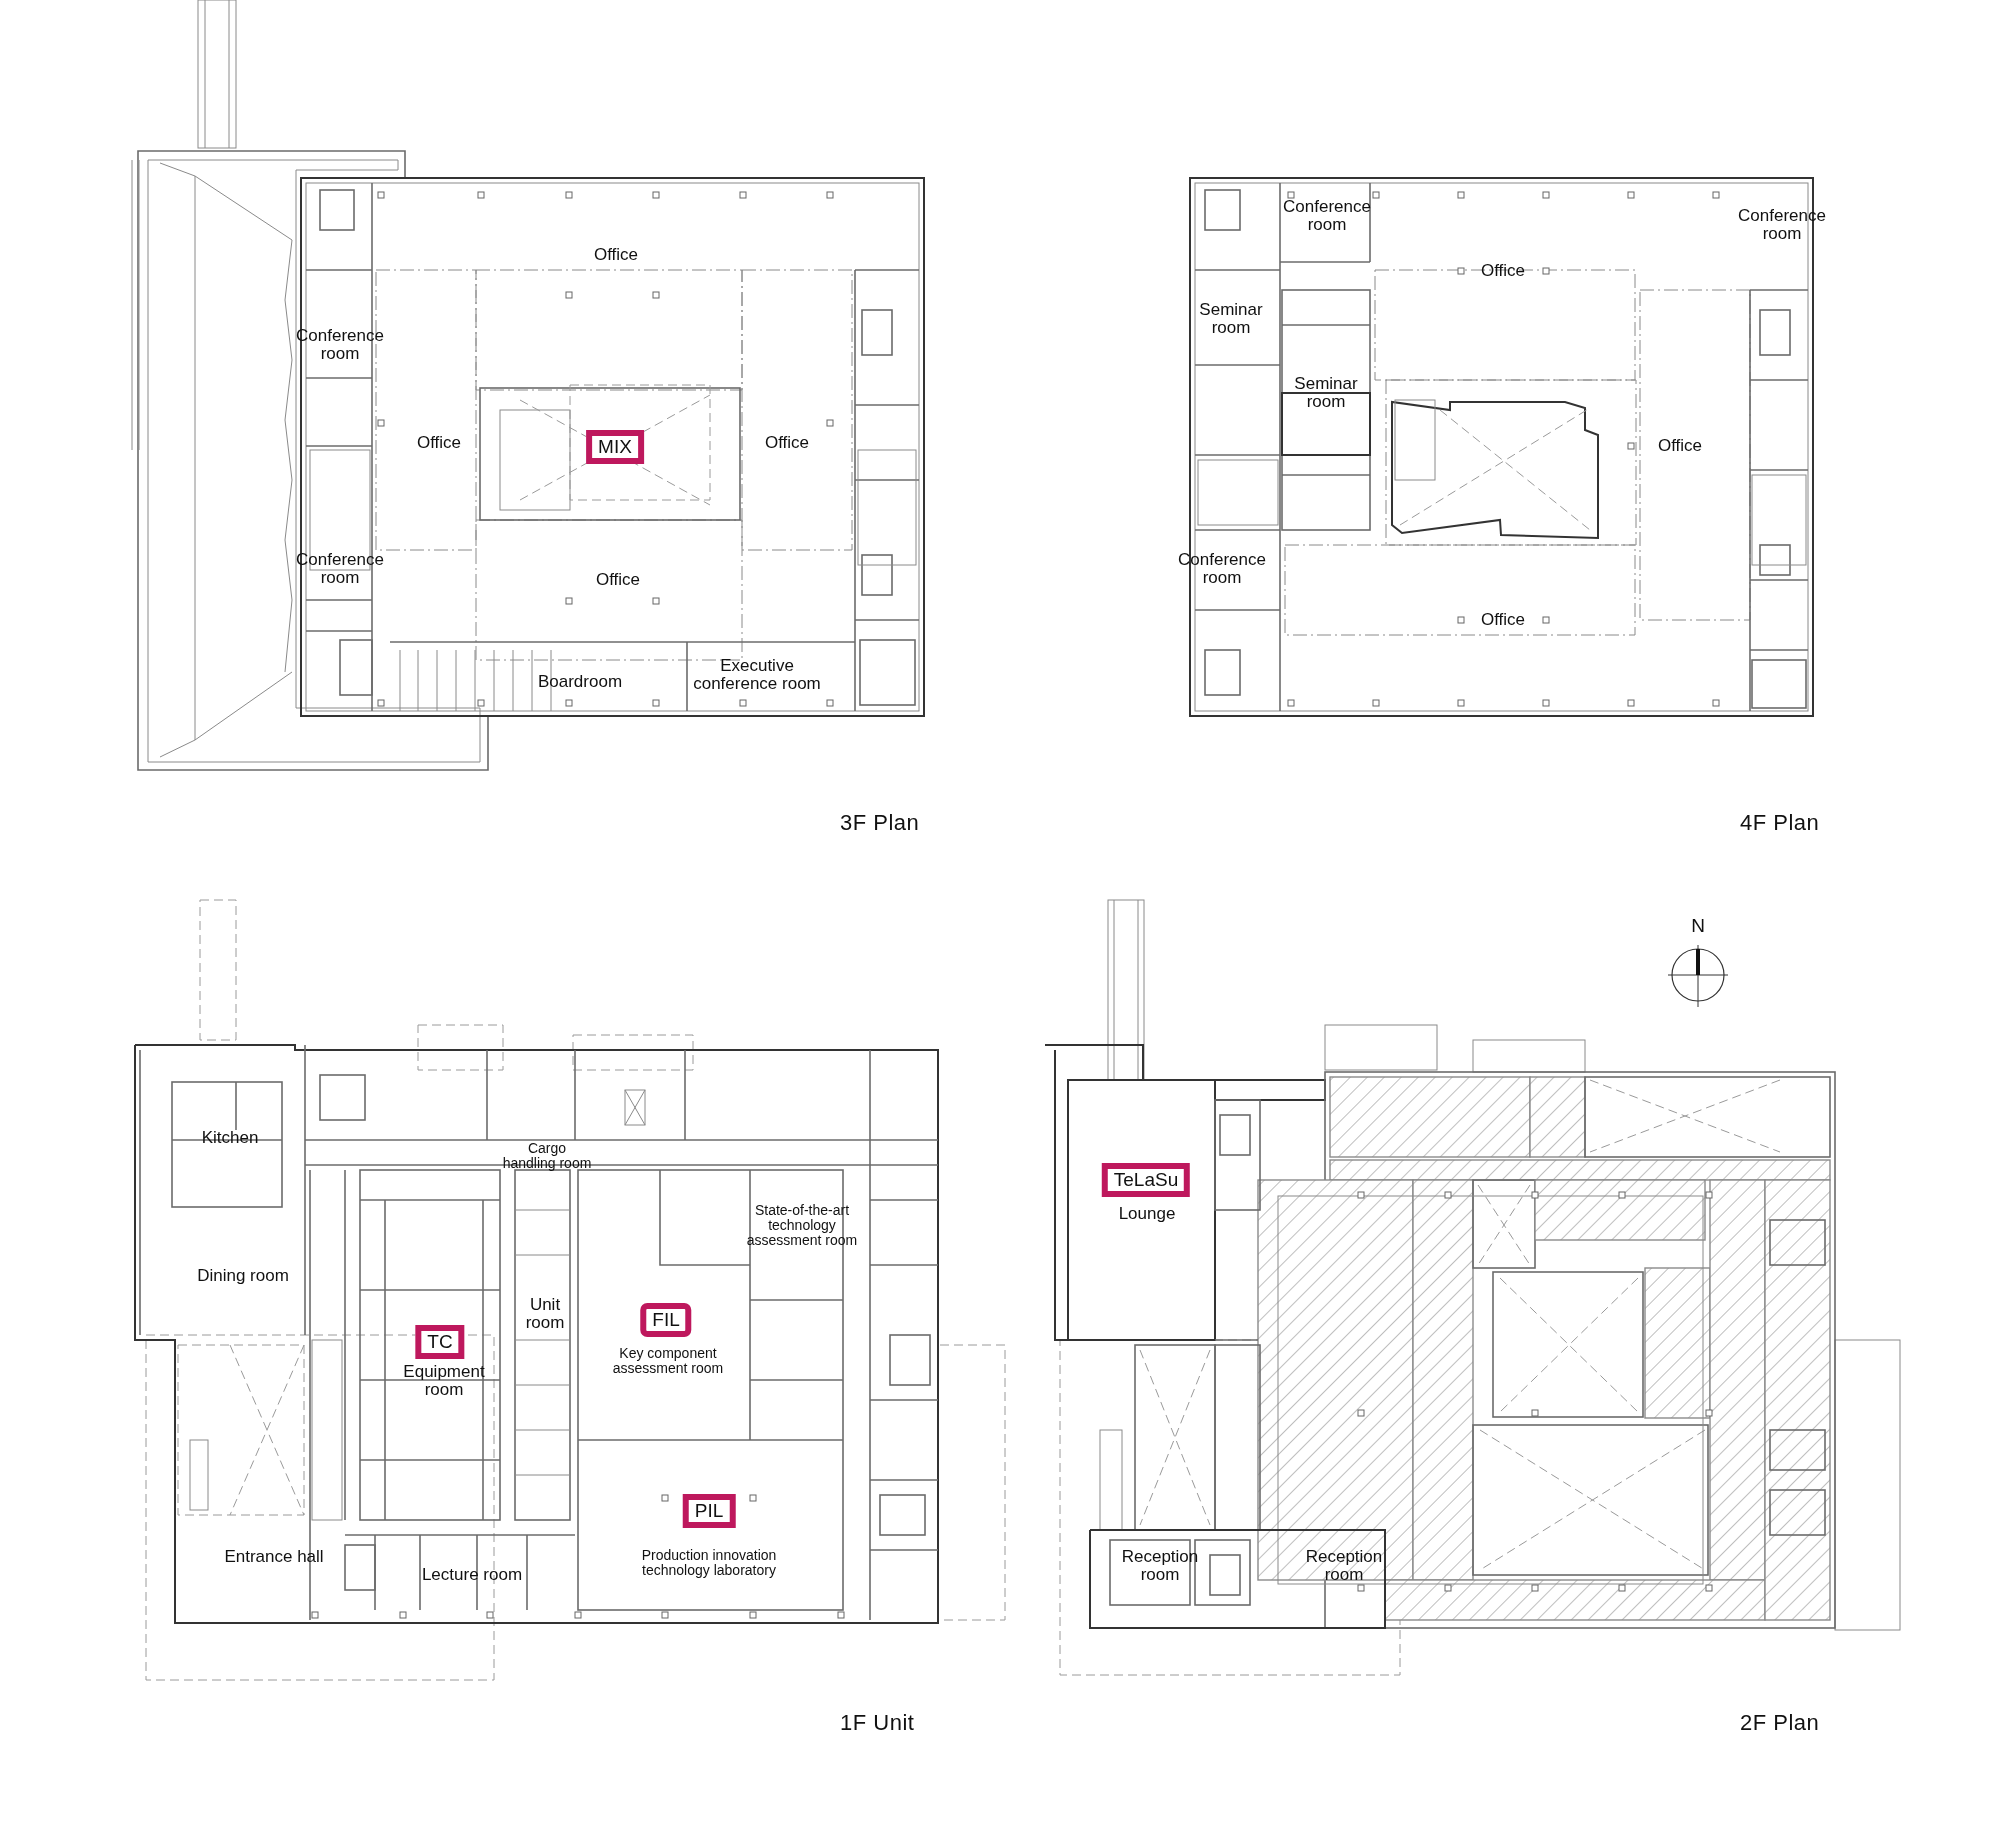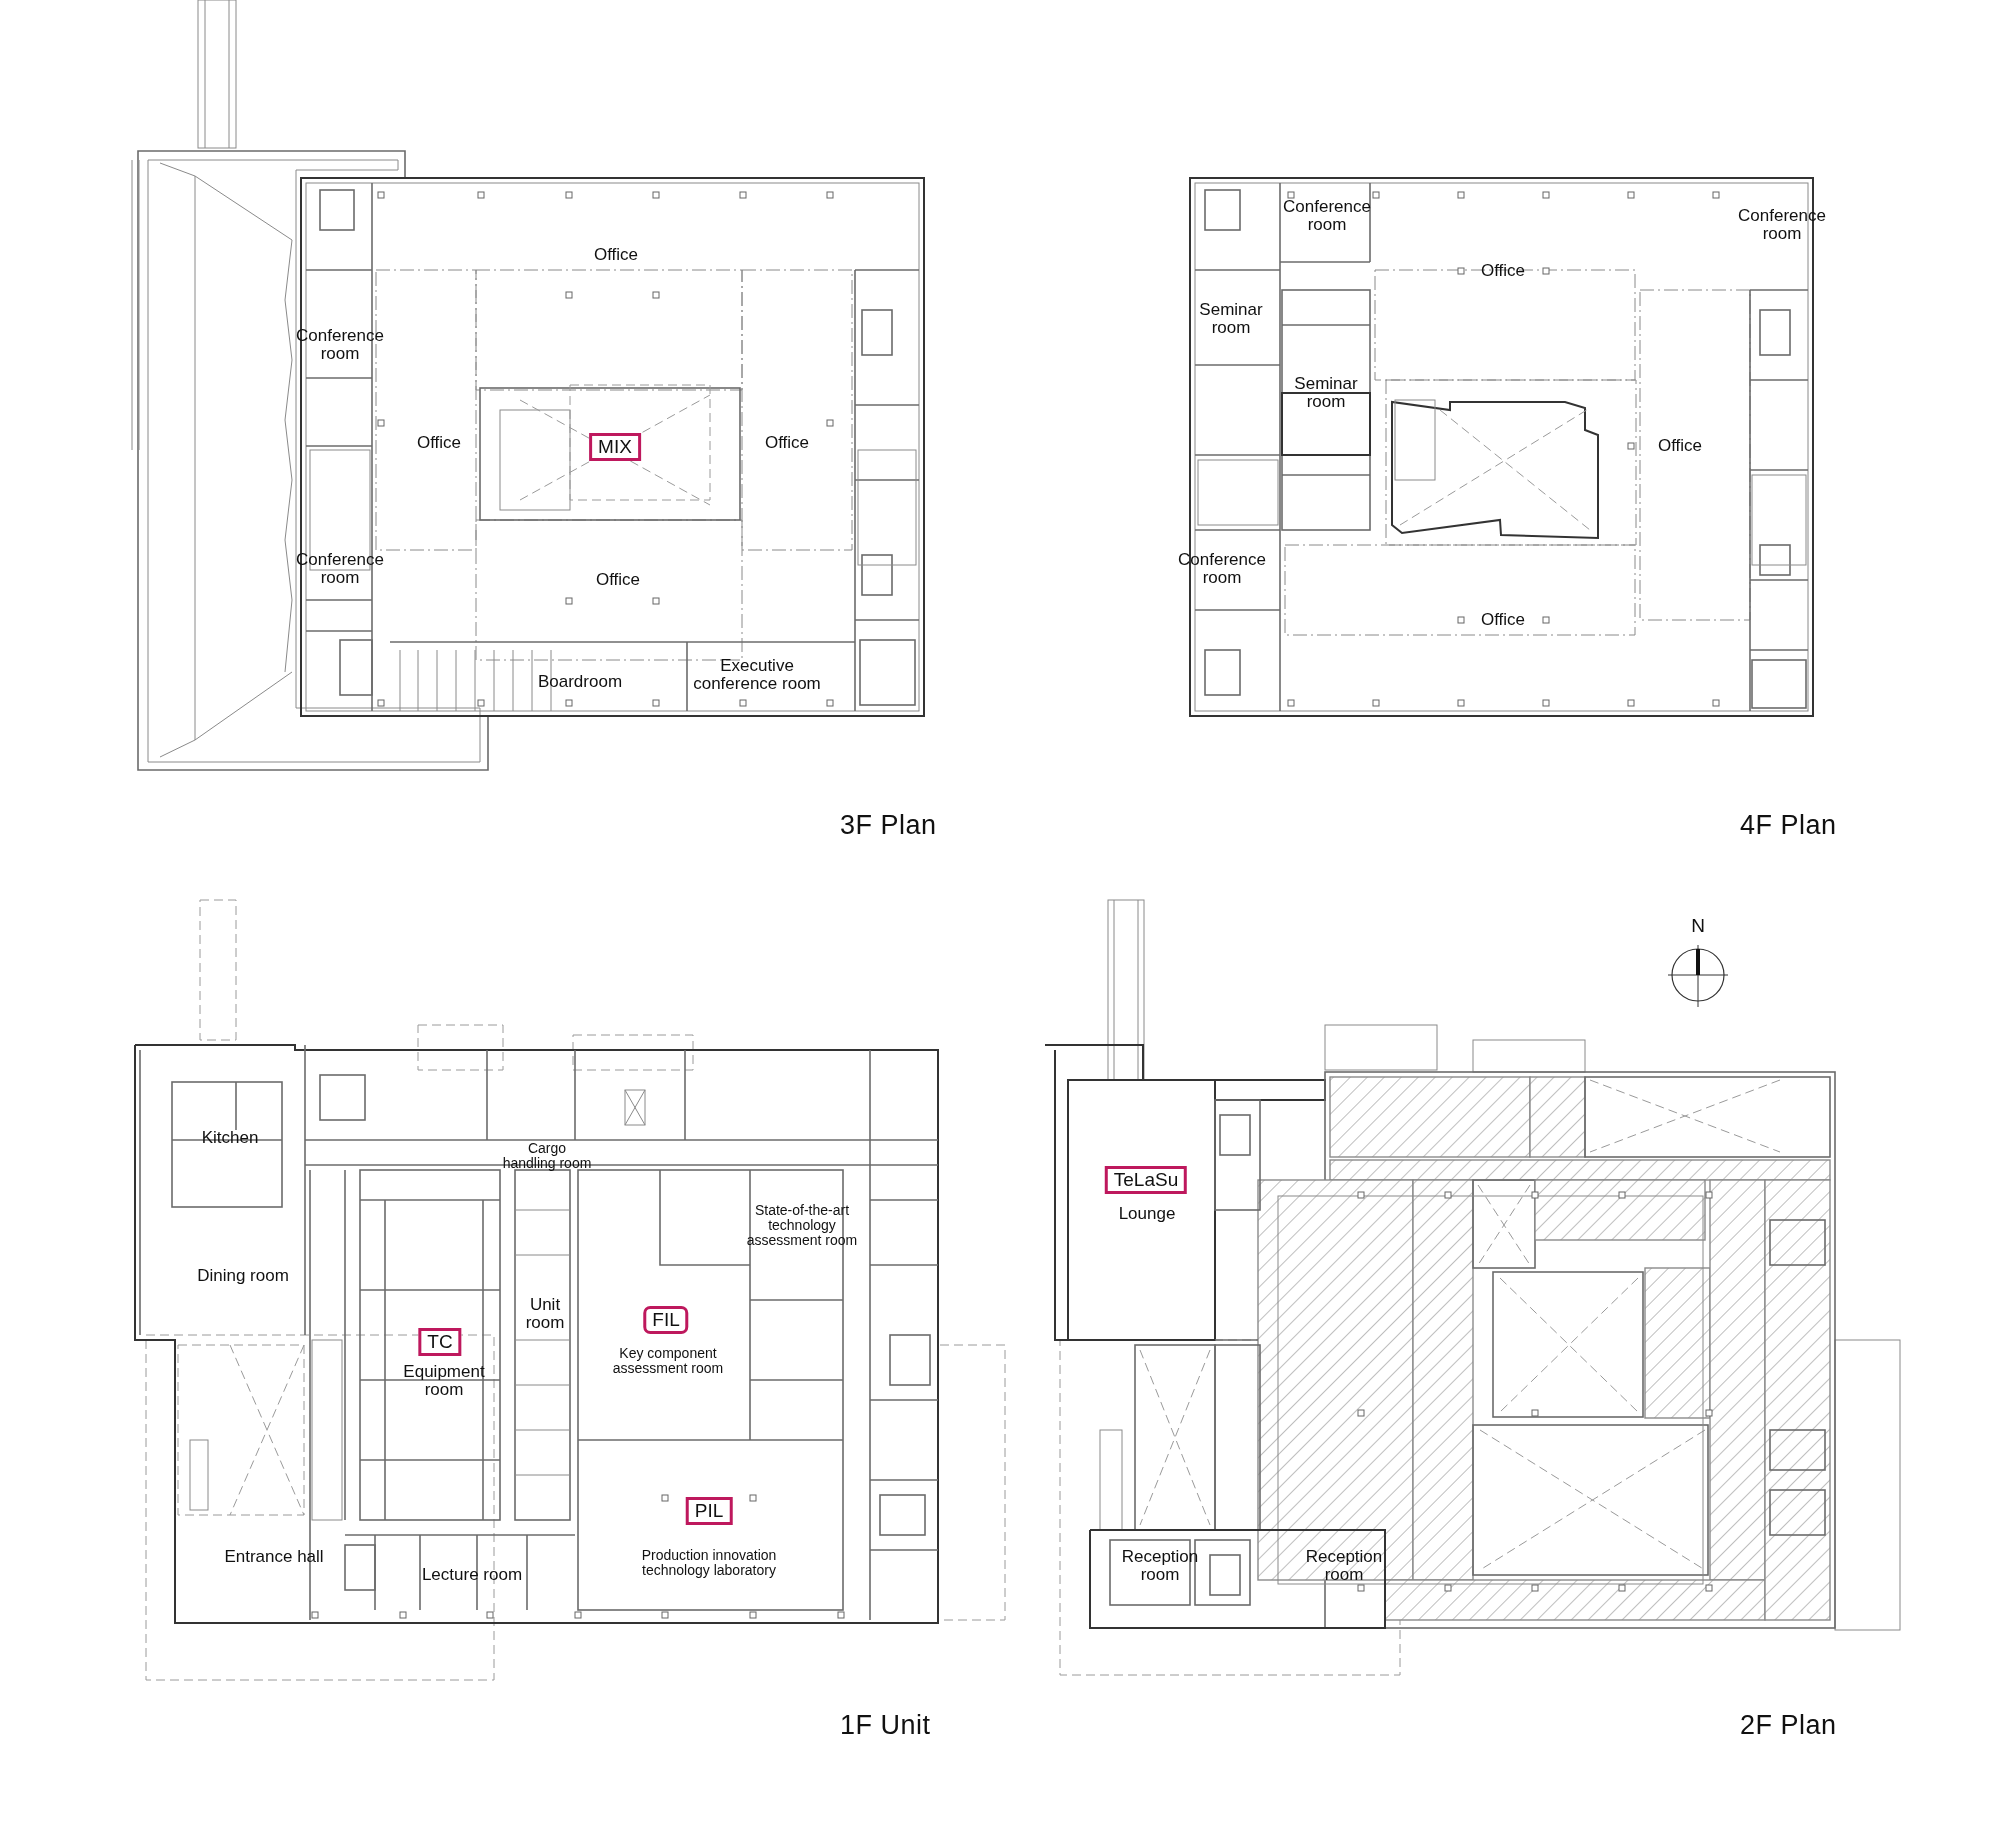--- a/index.html
+++ b/index.html
@@ -6,23 +6,23 @@
   body{width:2000px;height:1834px;position:relative;overflow:hidden;font-family:"Liberation Sans","DejaVu Sans",sans-serif;color:#111;}
   svg.plan{position:absolute;left:0;top:0;width:2000px;height:1834px;}
   .w{fill:none;stroke:#6b6b6b;stroke-width:1.6;}
   .wt{fill:none;stroke:#8a8a8a;stroke-width:1;}
   .wk{fill:none;stroke:#333;stroke-width:2;}
   .dash{fill:none;stroke:#9a9a9a;stroke-width:1;stroke-dasharray:9 5;}
   .dashdot{fill:none;stroke:#8a8a8a;stroke-width:1;stroke-dasharray:14 4 2 4;}
   .col{fill:#fff;stroke:#666;stroke-width:1;}
   .hatch{fill:url(#hatch);stroke:#8a8a8a;stroke-width:1.4;}
   .lbl{position:absolute;font-size:17px;line-height:18px;text-align:center;white-space:pre-line;color:#111;transform:translate(-50%,-50%);}
-  .lbl.boxed{border:3px solid #be185d;padding:2px 6px;background:#fff;font-size:19px;}
+  .lbl.boxed{border:6px solid #be185d;padding:2px 6px;background:#fff;font-size:19px;}
   .lbl.small{font-size:14px;line-height:15px;}
-  .title{position:absolute;font-size:27px;color:#111;letter-spacing:0.5px;}
+  .title{position:absolute;font-size:22px;color:#111;letter-spacing:0.5px;}
   .north{position:absolute;left:1660px;top:915px;width:76px;height:100px;}
   .north .n{position:absolute;left:0;width:76px;top:0;text-align:center;font-size:19px;}
 </style>
 </head>
 <body>
 
 <svg class="plan" viewBox="0 0 2000 1834" xmlns="http://www.w3.org/2000/svg">
   <defs>
     <pattern id="hatch" width="12" height="12" patternUnits="userSpaceOnUse" patternTransform="rotate(45)">
       <rect width="12" height="12" fill="#fff"></rect>

